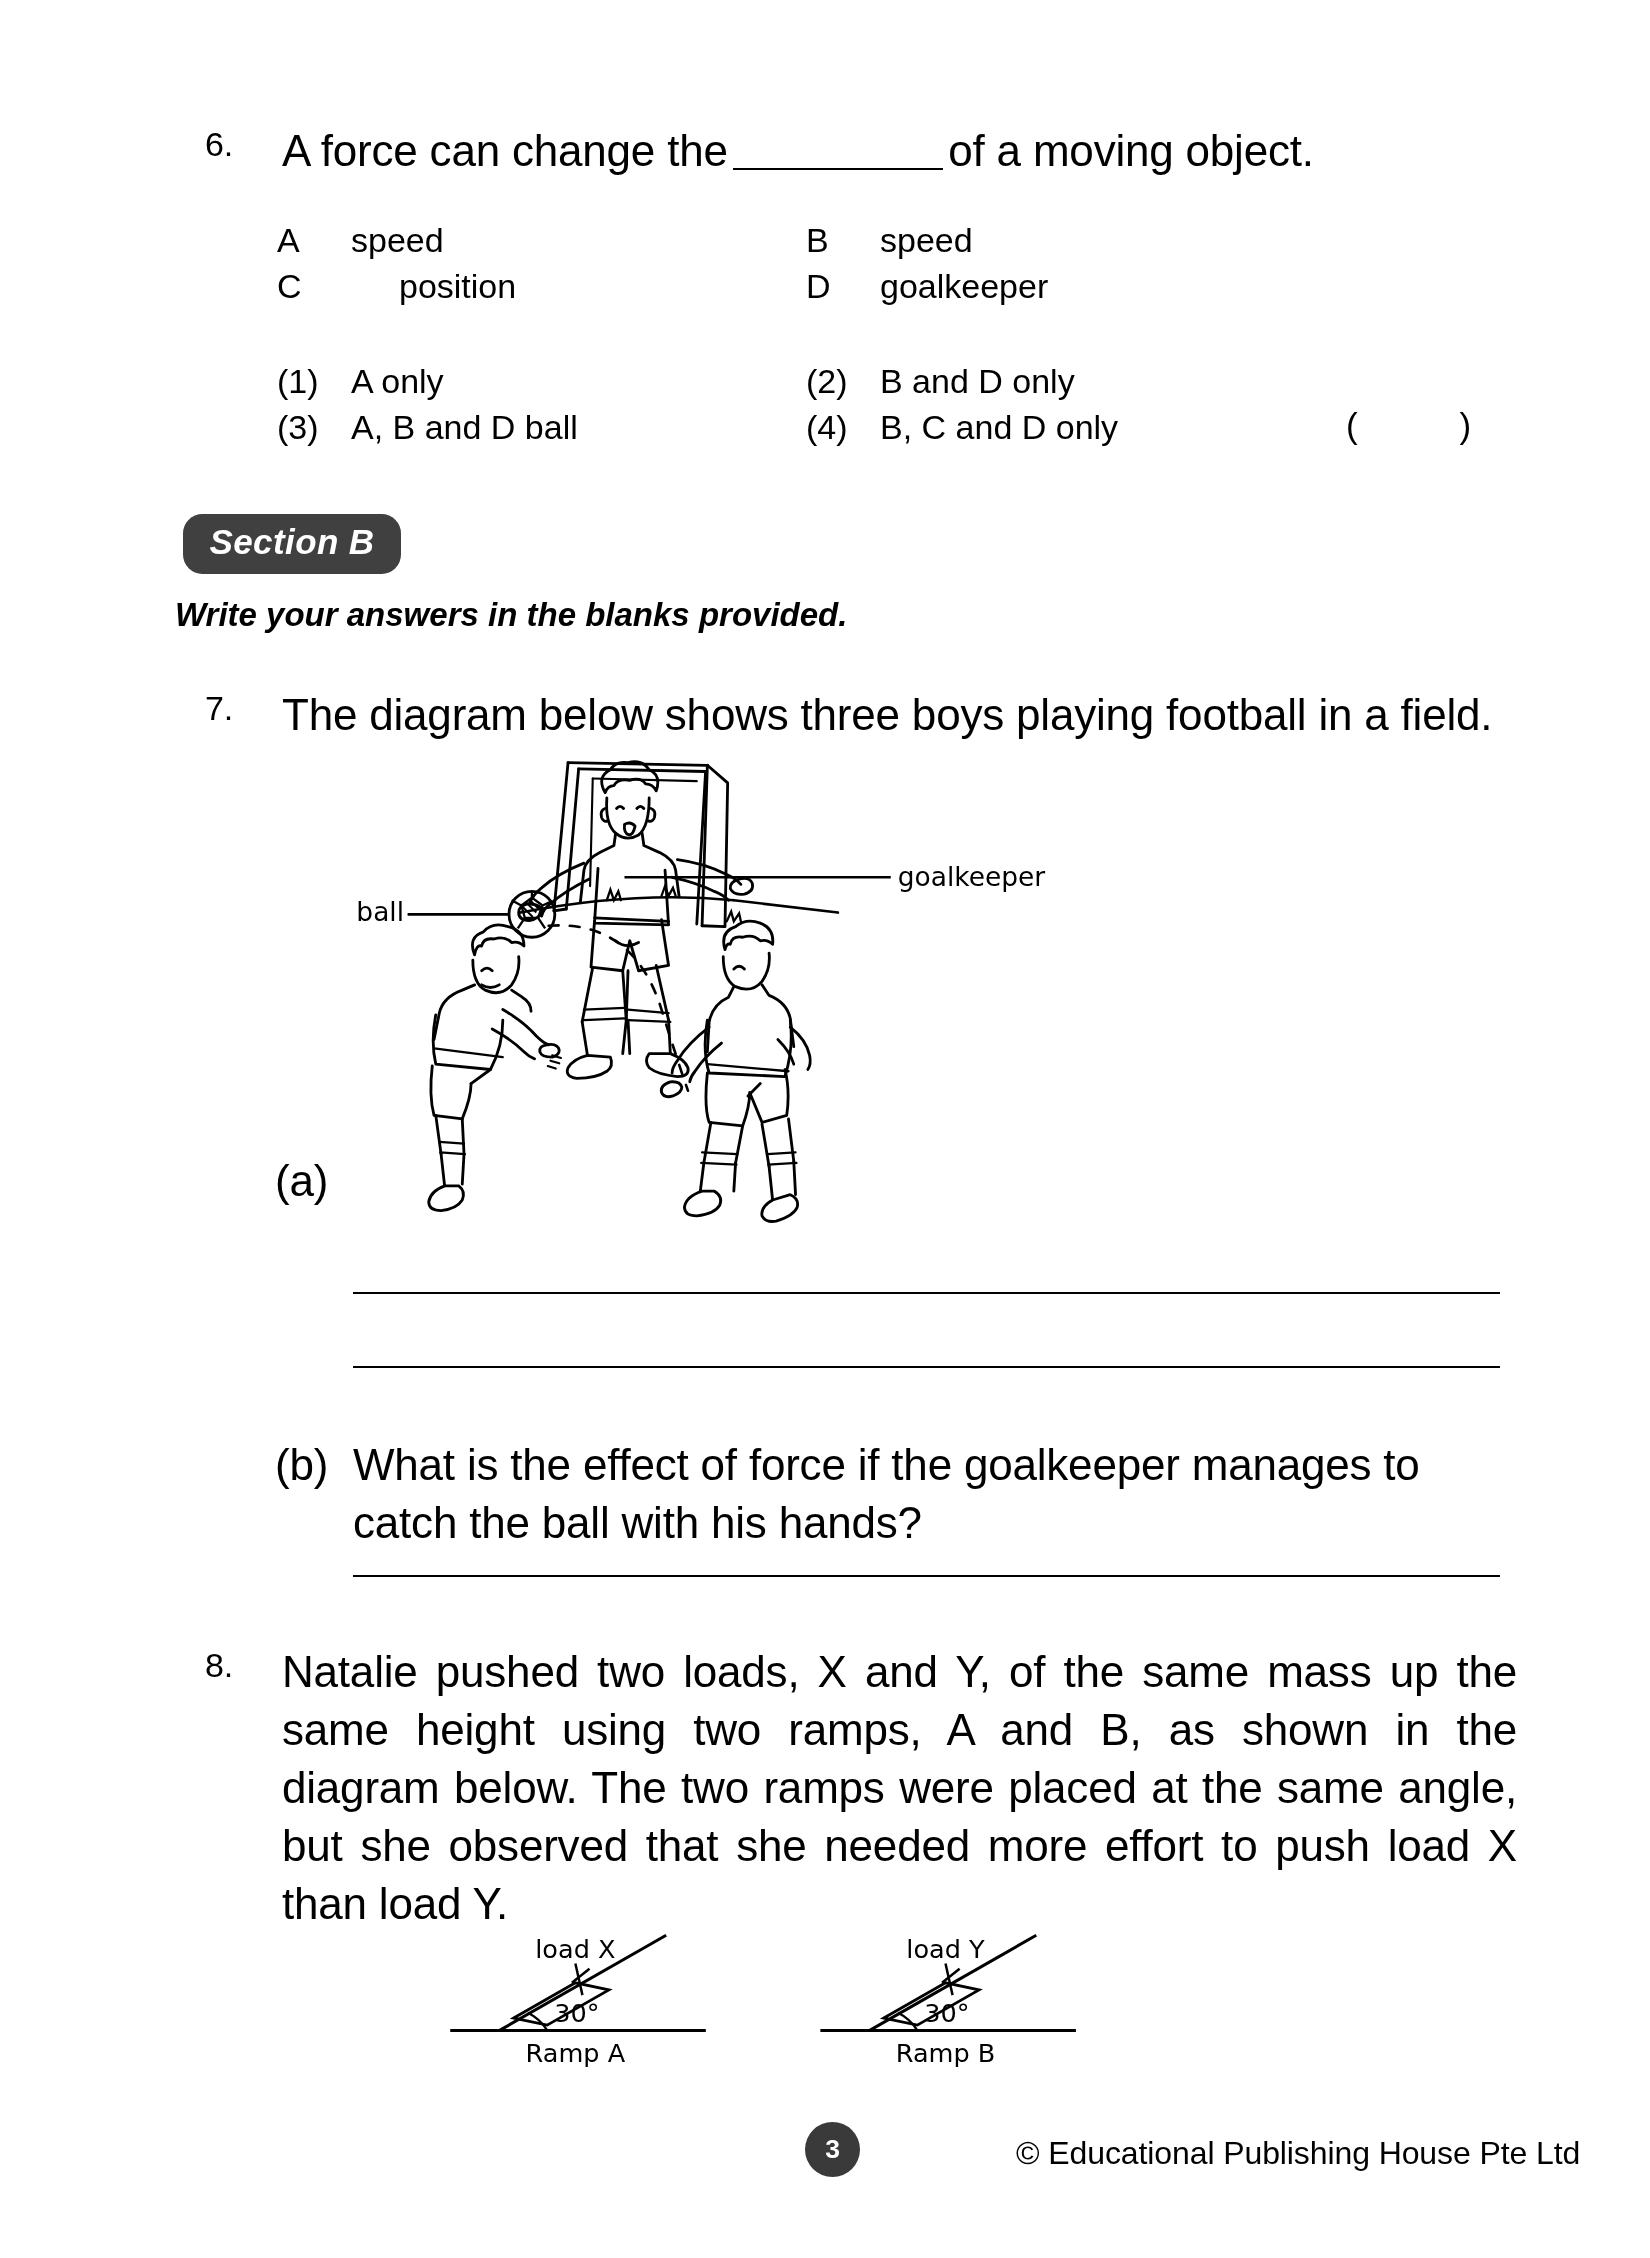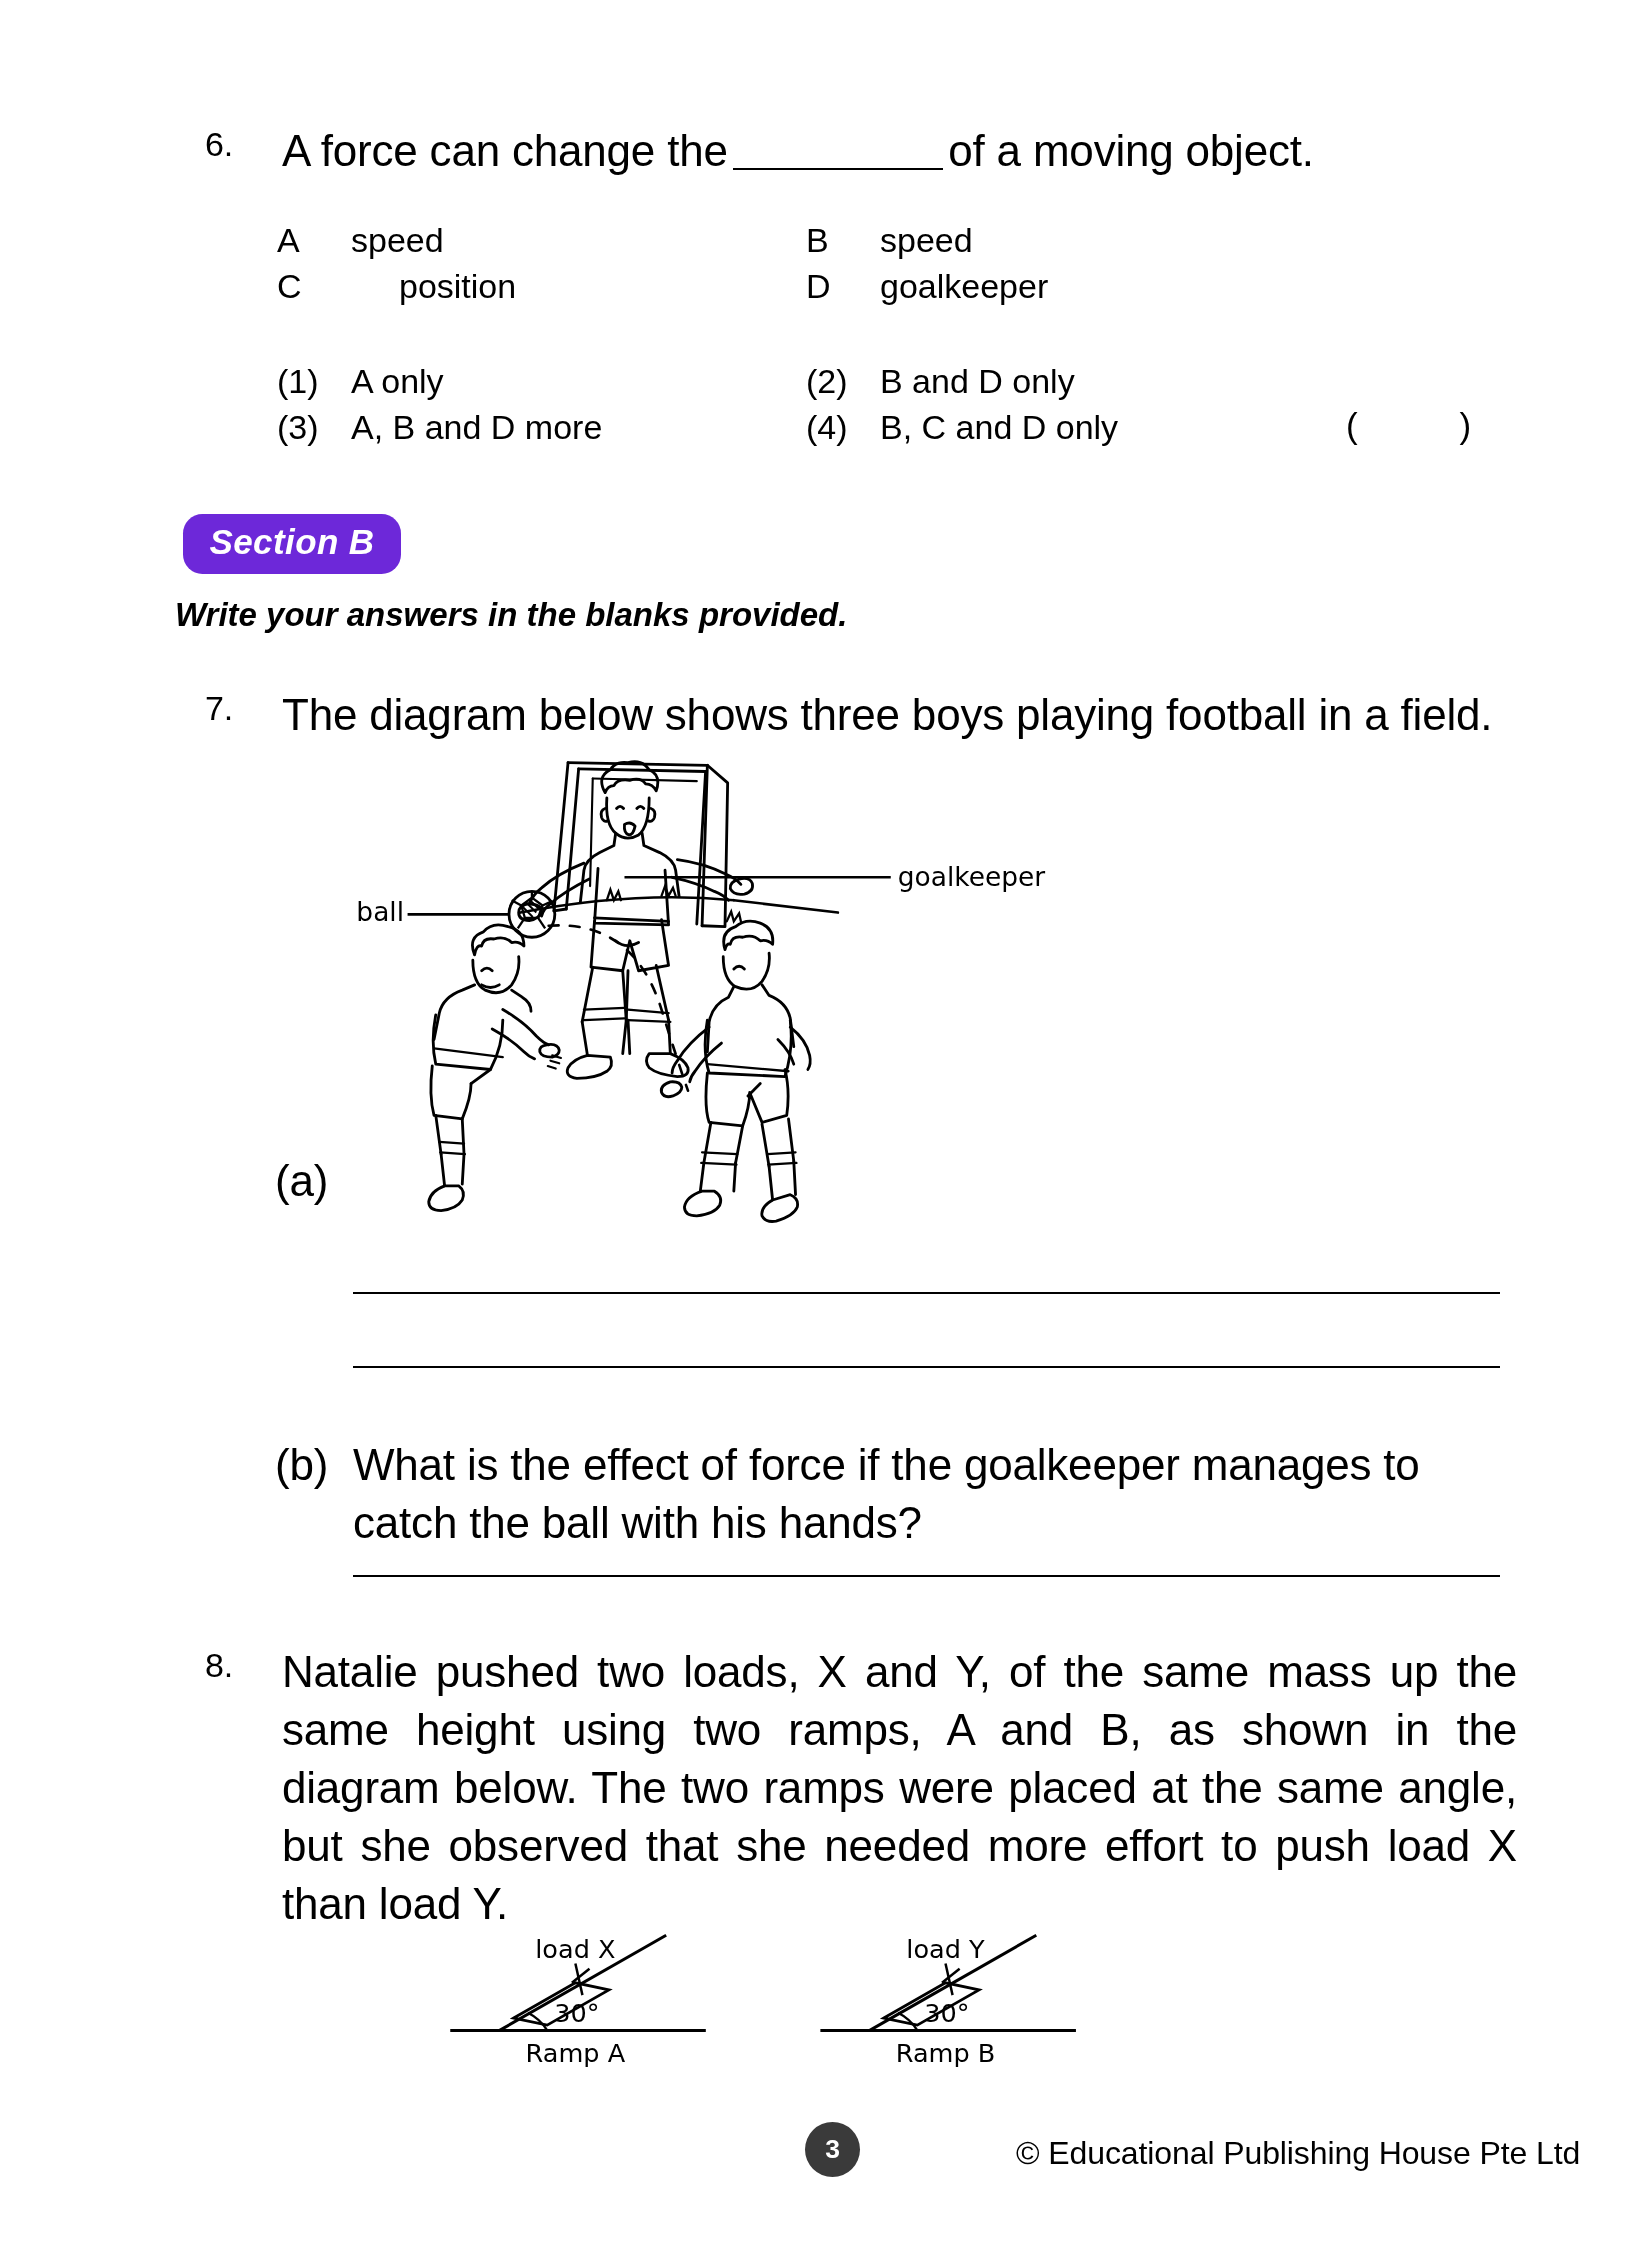--- a/index.html
+++ b/index.html
@@ -59,21 +59,21 @@
 
   .mcq-bracket {
     position: absolute;
     font-size: 35px;
     letter-spacing: 46px;
   }
 
   
   .section-badge {
     position: absolute;
-    background: #6d28d9;
+    background: #404040;
     color: #ffffff;
     border-radius: 19.4px;
     font-size: 35px;
     font-weight: bold;
     font-style: italic;
     padding: 8px 26.5px 11.5px 26.5px;
     letter-spacing: 0.4px;
   }
   .section-instruction {
     position: absolute;
@@ -149,21 +149,21 @@
   <div class="opt" style="left:806px; top:264px;">D</div>
   <div class="opt" style="left:880px; top:264px;">goalkeeper</div>
 
   <div class="opt" style="left:277px; top:359px;">(1)</div>
   <div class="opt" style="left:351px; top:359px;">A only</div>
 
   <div class="opt" style="left:806px; top:359px;">(2)</div>
   <div class="opt" style="left:880px; top:359px;">B and D only</div>
 
   <div class="opt" style="left:277px; top:405px;">(3)</div>
-  <div class="opt" style="left:351px; top:405px;">A, B and D more</div>
+  <div class="opt" style="left:351px; top:405px;">A, B and D ball</div>
 
   <div class="opt" style="left:806px; top:405px;">(4)</div>
   <div class="opt" style="left:880px; top:405px;">B, C and D only</div>
 
   <div class="mcq-bracket" style="left:1346px; top:406px;">(       )</div>
 
   <div class="section-badge" style="left:183px; top:514px;">Section B</div>
   <div class="section-instruction" style="left:175px; top:596px;text-align:center;">Write your answers in the blanks provided.</div>
 
   <div class="qnum" style="left:205px; top:686px;">7.</div>

